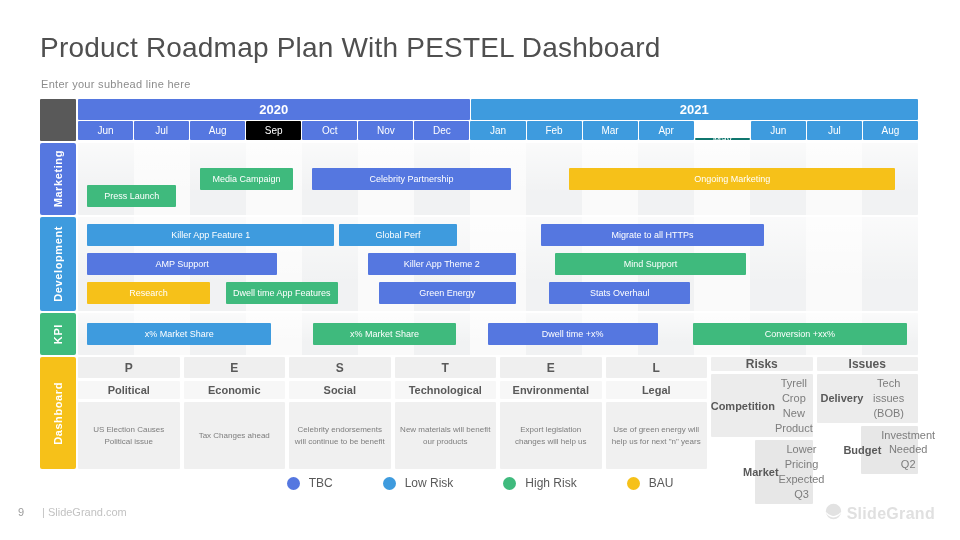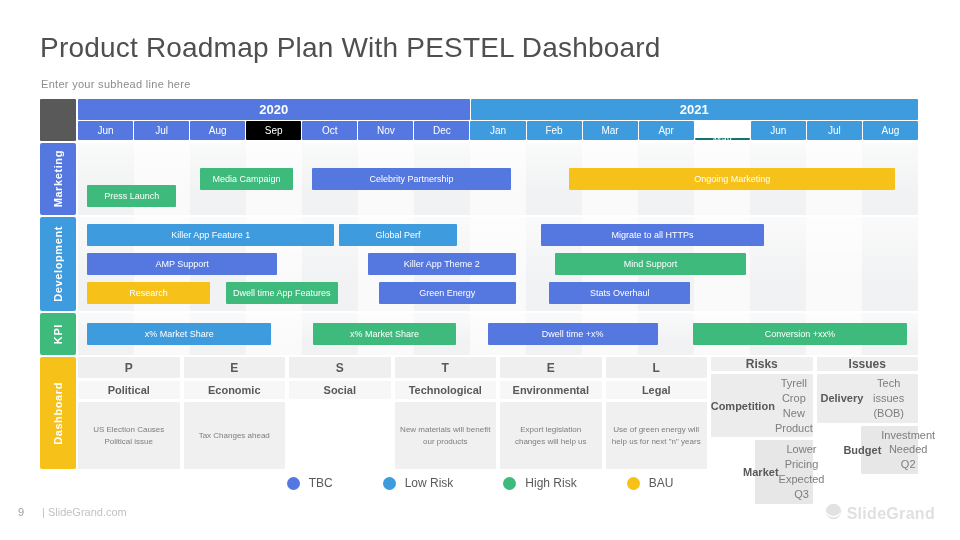--- a/index.html
+++ b/index.html
@@ -154,20 +154,21 @@
           <div class="dcell dbody">US Election Causes Political issue</div>
         </div>
         <div class="dcol">
           <div class="dcell dletter">E</div>
           <div class="dcell dname">Economic</div>
           <div class="dcell dbody">Tax Changes ahead</div>
         </div>
         <div class="dcol">
           <div class="dcell dletter">S</div>
           <div class="dcell dname">Social</div>
+          <div class="dcell dbody">Celebrity endorsements will continue to be benefit</div>
         </div>
         <div class="dcol">
           <div class="dcell dletter">T</div>
           <div class="dcell dname">Technological</div>
           <div class="dcell dbody">New materials will benefit our products</div>
         </div>
         <div class="dcol">
           <div class="dcell dletter">E</div>
           <div class="dcell dname">Environmental</div>
           <div class="dcell dbody">Export legislation changes will help us</div>

